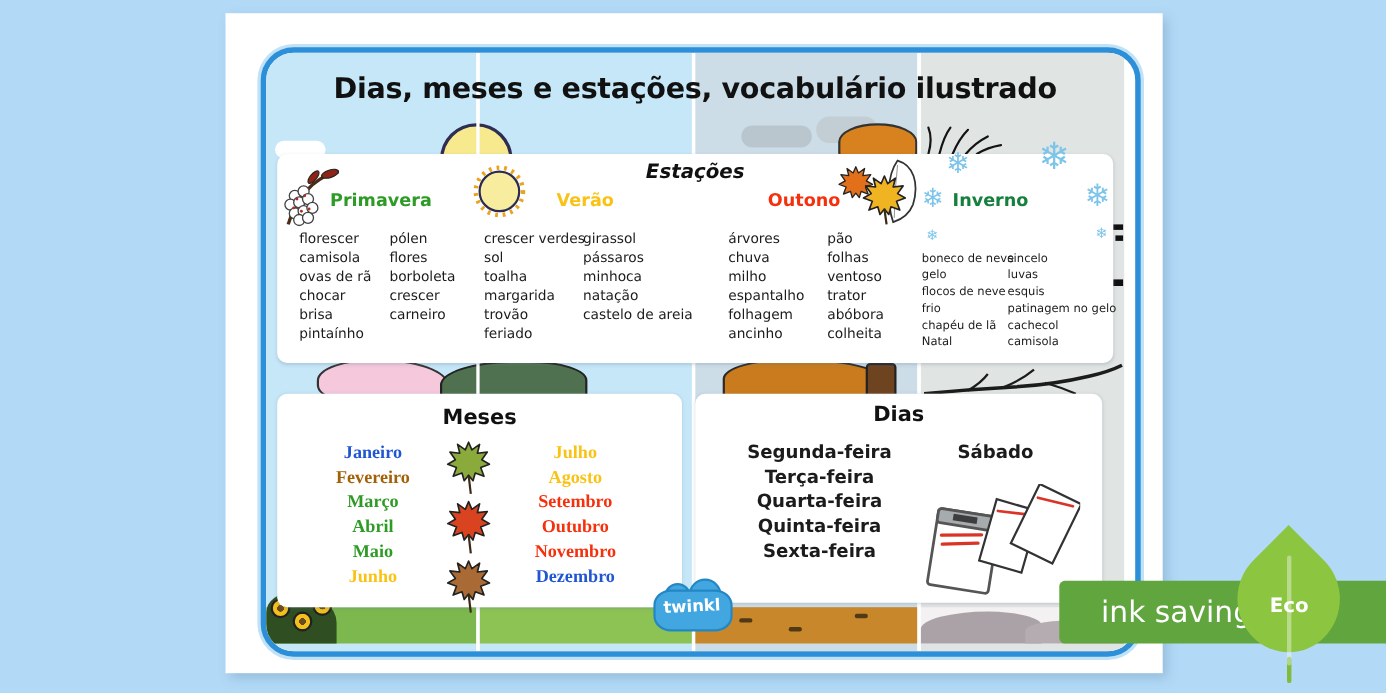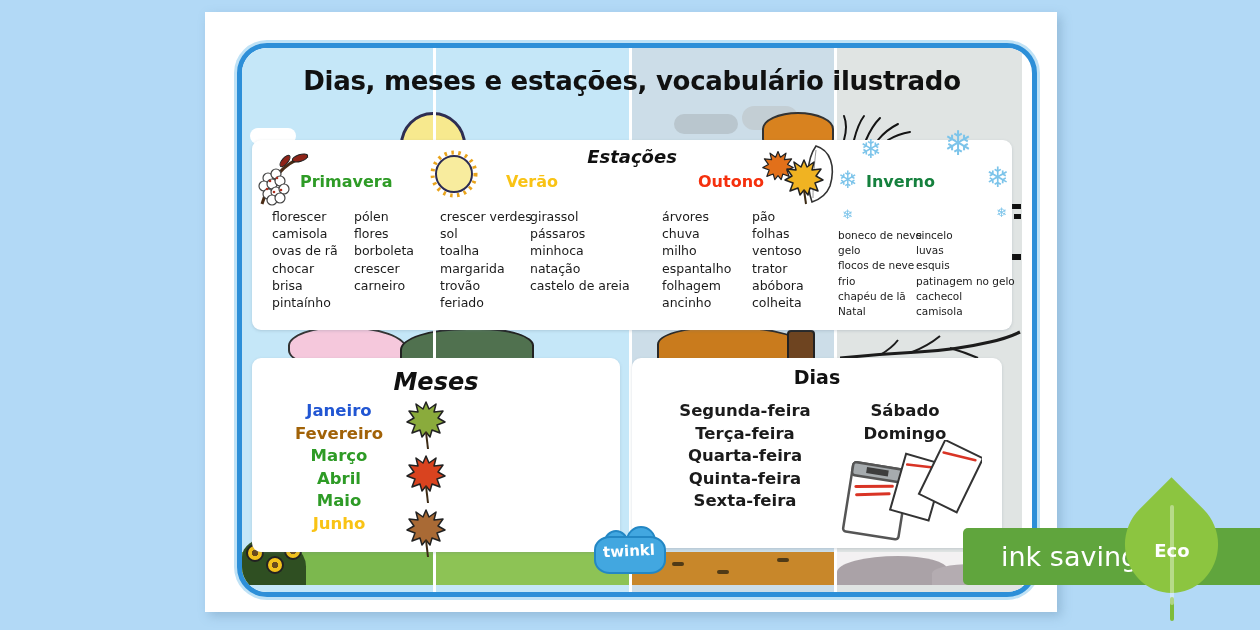--- a/index.html
+++ b/index.html
@@ -16,21 +16,21 @@
   .q{position:absolute;top:0;height:100%;}
   .gap{position:absolute;top:0;height:100%;width:3px;background:#fff;z-index:2;}
   .deco{position:absolute;z-index:1;}
   .panel{position:absolute;background:#fff;border-radius:9px;z-index:3;
          box-shadow:0 1px 3px rgba(100,120,140,.25);}
   .sec-heading{position:absolute;left:0;right:0;text-align:center;font-size:18px;font-weight:700;color:#111;}
   .season-label{position:absolute;font-size:16px;font-weight:700;white-space:nowrap;}
   .word-col{position:absolute;font-size:12.5px;line-height:17.2px;color:#1b1b1b;white-space:nowrap;}
   .word-col.small{font-size:10.5px;line-height:15.2px;}
   .flake{position:absolute;color:#7cc4ea;line-height:1;}
-  .mcol{position:absolute;width:150px;text-align:center;}
+  .mcol{position:absolute;width:150px;text-align:center;font-family:Liberation Serif, serif;}
   .mcol div{font-size:16.5px;font-weight:700;line-height:22.5px;white-space:nowrap;}
   .dcol{position:absolute;width:170px;text-align:center;}
   .dcol div{font-size:16.5px;font-weight:700;line-height:22.5px;color:#1b1b1b;white-space:nowrap;}
   .leafstack{position:absolute;left:152px;top:40px;width:46px;}
   .leafstack svg{display:block;margin:2px 0 4px 0;}
   .twinkl{position:absolute;left:352px;top:484px;width:70px;height:42px;z-index:6;}
   .twinkl .cloud{position:absolute;left:0;top:4px;width:68px;height:34px;background:#42a7e0;
                  border:2px solid #2387c4;border-radius:16px/14px;}
   .twinkl .bump1{position:absolute;left:10px;top:-2px;width:20px;height:20px;border-radius:50%;
                  background:#42a7e0;border:2px solid #2387c4;}
@@ -226,29 +226,38 @@
         <div>sincelo</div>
         <div>luvas</div>
         <div>esquis</div>
         <div>patinagem no gelo</div>
         <div>cachecol</div>
         <div>camisola</div>
       </div>
   </div>
 
   <div class="panel" style="left:10px;top:310px;width:368px;height:194px;">
-    <div class="sec-heading" style="top:10px;font-size:24px;font-style:italic;">Meses</div>
+    <div class="sec-heading" style="top:10px;font-size:19px;">Meses</div>
     <div class="mcol" style="left:12px;top:42px;">
 
     <div style="color: rgb(33, 86, 211);">Janeiro</div>
         <div style="color: #a16207;">Fevereiro</div>
         <div style="color: rgb(46, 155, 38);">Março</div>
         <div style="color: rgb(46, 155, 38);">Abril</div>
         <div style="color: rgb(46, 155, 38);">Maio</div>
         <div style="color: rgb(249, 195, 21);">Junho</div>
+      </div>
+    <div class="mcol" style="left:196px;top:42px;">
+
+    <div style="color: rgb(249, 195, 21);">Julho</div>
+        <div style="color: rgb(249, 195, 21);">Agosto</div>
+        <div style="color: rgb(245, 48, 13);">Setembro</div>
+        <div style="color: rgb(245, 48, 13);">Outubro</div>
+        <div style="color: rgb(245, 48, 13);">Novembro</div>
+        <div style="color: rgb(33, 86, 211);">Dezembro</div>
       </div>
     <div class="leafstack">
       <svg width="44" height="50" viewBox="0 0 40 50">
           <path d="M20 2 L23 9 L30 4 L28 12 L37 11 L32 18 L39 22 L31 25 L34 33 L26 30 L24 37 L20 32 L16 37 L14 30 L6 33 L9 25 L1 22 L8 18 L3 11 L12 12 L10 4 L17 9 Z" fill="#8aab3c" stroke="#222" stroke-width="1.5" stroke-linejoin="round"></path>
           <path d="M20 32 L22 49" stroke="#3c2a14" stroke-width="2"></path>
         </svg>
       <svg width="44" height="50" viewBox="0 0 40 50">
           <path d="M20 2 L23 9 L30 4 L28 12 L37 11 L32 18 L39 22 L31 25 L34 33 L26 30 L24 37 L20 32 L16 37 L14 30 L6 33 L9 25 L1 22 L8 18 L3 11 L12 12 L10 4 L17 9 Z" fill="#d9431f" stroke="#222" stroke-width="1.5" stroke-linejoin="round"></path>
           <path d="M20 32 L22 49" stroke="#3c2a14" stroke-width="2"></path>
         </svg>
@@ -265,21 +274,20 @@
 
     <div>Segunda-feira</div>
         <div>Terça-feira</div>
         <div>Quarta-feira</div>
         <div>Quinta-feira</div>
         <div>Sexta-feira</div>
       </div>
     <div class="dcol" style="left:198px;top:42px;width:150px;">
 
     <div>Sábado</div>
-        <div>Domingo</div>
       </div>
     <svg style="position:absolute;left:200px;top:82px;" width="150" height="102" viewBox="0 0 150 102">
       <g transform="rotate(9 45 60)">
         <rect x="16" y="26" width="56" height="70" rx="3" fill="#fff" stroke="#555" stroke-width="2.5"></rect>
         <rect x="16" y="26" width="56" height="13" rx="3" fill="#a6abae" stroke="#555" stroke-width="2.5"></rect>
         <rect x="30" y="29" width="22" height="6" fill="#3d3d3d"></rect>
         <path d="M22 50 L58 44 M24 58 L56 52" stroke="#d93425" stroke-width="3" stroke-linecap="round"></path>
       </g>
       <g transform="rotate(16 90 60)">
         <rect x="62" y="20" width="40" height="58" fill="#fff" stroke="#333" stroke-width="2"></rect>

